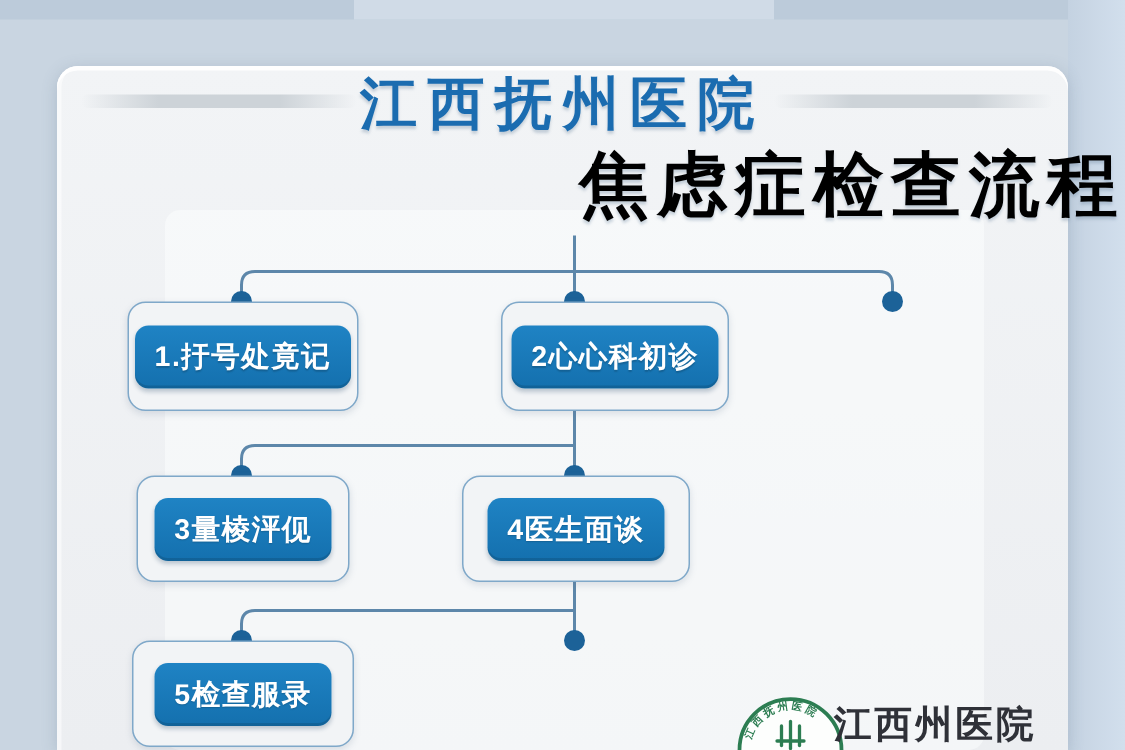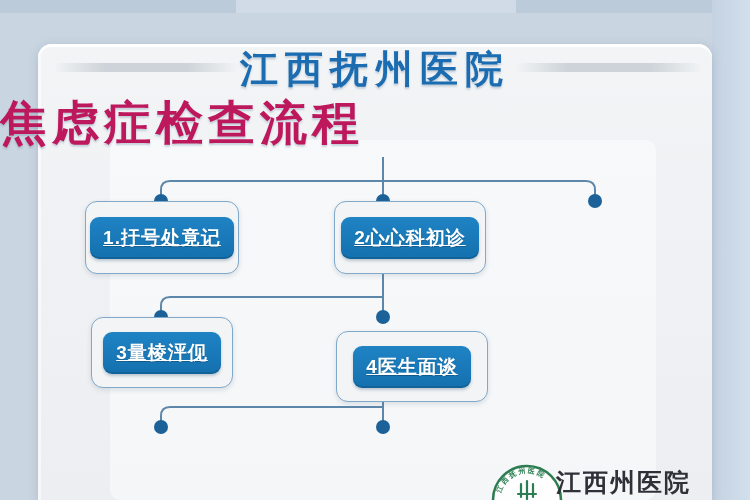--- a/index.html
+++ b/index.html
@@ -20,39 +20,39 @@
          background:rgba(252,253,254,.55);border-radius:10px;}
 
   .stripe{position:absolute;height:9px;border-radius:5px;
           background:linear-gradient(90deg, rgba(202,208,214,0), #cdd3d8 28%, #cdd3d8 72%, rgba(202,208,214,0));}
   .stripe.left{left:54px;top:63px;width:184px;}
   .stripe.right{left:516px;top:63px;width:186px;}
 
   .hospital-name{position:absolute;left:0;top:44px;width:750px;text-align:center;
         color:#1b6cb0;font-size:38px;font-weight:bold;letter-spacing:7px;
         text-shadow:0 2px 2px rgba(110,135,160,.35);}
-  .page-title{position:absolute;left:0;top:92px;width:750px;text-align:left;
-        color:#be185d;font-size:47px;font-weight:bold;letter-spacing:5px;
+  .page-title{position:absolute;left:0;top:92px;width:750px;text-align:right;
+        color:#000000;font-size:47px;font-weight:bold;letter-spacing:5px;
         text-shadow:0 2px 2px rgba(110,135,160,.35);}
 
   svg.connectors{position:absolute;left:0;top:0;width:750px;height:500px;}
 
   .node{position:absolute;border:1.5px solid #7fa8c9;border-radius:12px;
         background:#f2f4f6;display:flex;align-items:center;justify-content:center;
         box-shadow:0 2px 5px rgba(100,120,145,.20);}
   .pill{background:linear-gradient(180deg,#1f83c4,#1470ae);border-radius:9px;
         color:#ffffff;font-size:19px;font-weight:bold;white-space:nowrap;
         padding:8px 13px;letter-spacing:1px;
         box-shadow:inset 0 -2px 0 rgba(0,0,0,.12), 0 2px 3px rgba(25,60,95,.25);
-        text-shadow:0 1px 1px rgba(0,0,0,.18);text-decoration:underline;}
+        text-shadow:0 1px 1px rgba(0,0,0,.18);}
   .n1{left:85px; top:201px;width:152px;height:71px;}
   .n2{left:308px;top:201px;width:150px;height:71px;margin-left:26px;}
   .n3{left:526px;top:201px;width:138px;height:71px;}
   .n4{left:91px; top:317px;width:140px;height:69px;}
-  .n5{left:308px;top:331px;width:150px;height:69px;margin-left:28px;}
+  .n5{left:308px;top:317px;width:150px;height:69px;}
   .n6{left:88px; top:427px;width:146px;height:69px;}
   .n7{left:308px;top:427px;width:150px;height:69px;}
 
   .logo-text{position:absolute;left:556px;top:466px;color:#2f3138;
         font-size:25px;font-weight:bold;letter-spacing:2px;}
   svg.emblem{position:absolute;left:483px;top:460px;width:88px;height:40px;}
 </style>
 </head>
 <body>
 
@@ -104,20 +104,25 @@
   <div class="node n4">
     <div class="pill">
       <span>3量棱泙伣</span>
     </div>
   </div>
   <div class="node n5">
     <div class="pill">
       <span>4医生面谈</span>
     </div>
   </div>
+  <div class="node n6">
+    <div class="pill">
+      <span>5检查服录</span>
+    </div>
+  </div>
 
   <svg class="emblem" viewBox="0 0 88 40" xmlns="http://www.w3.org/2000/svg">
     <circle cx="44" cy="40" r="34" fill="#fdfefd" stroke="#2c7d52" stroke-width="2.5"></circle>
     <path id="arcpath" d="M17 40 A27 27 0 0 1 71 40" fill="none"></path>
     <text font-size="7" fill="#2c7d52" letter-spacing="2" font-weight="bold">
       <textPath href="#arcpath" startOffset="8%">江西抚州医院</textPath>
     </text>
     <g stroke="#2c7d52" stroke-width="2.2" fill="none" stroke-linecap="round">
       <path d="M38 24 v13"></path>
       <path d="M44 21 v18"></path>

